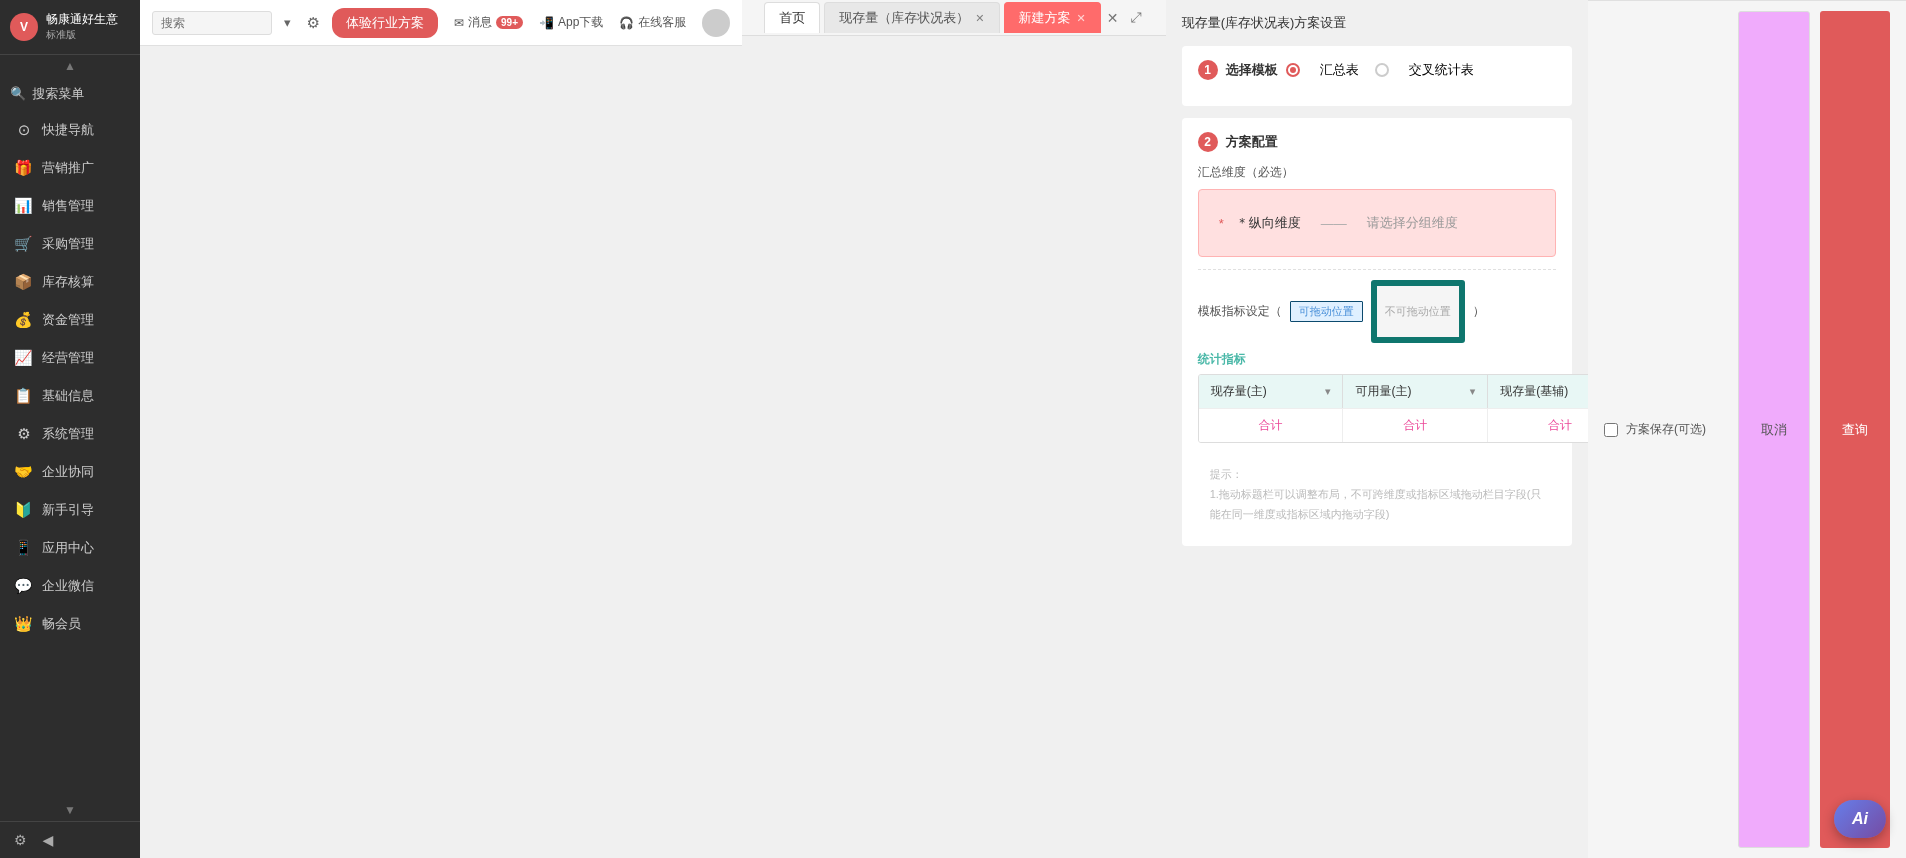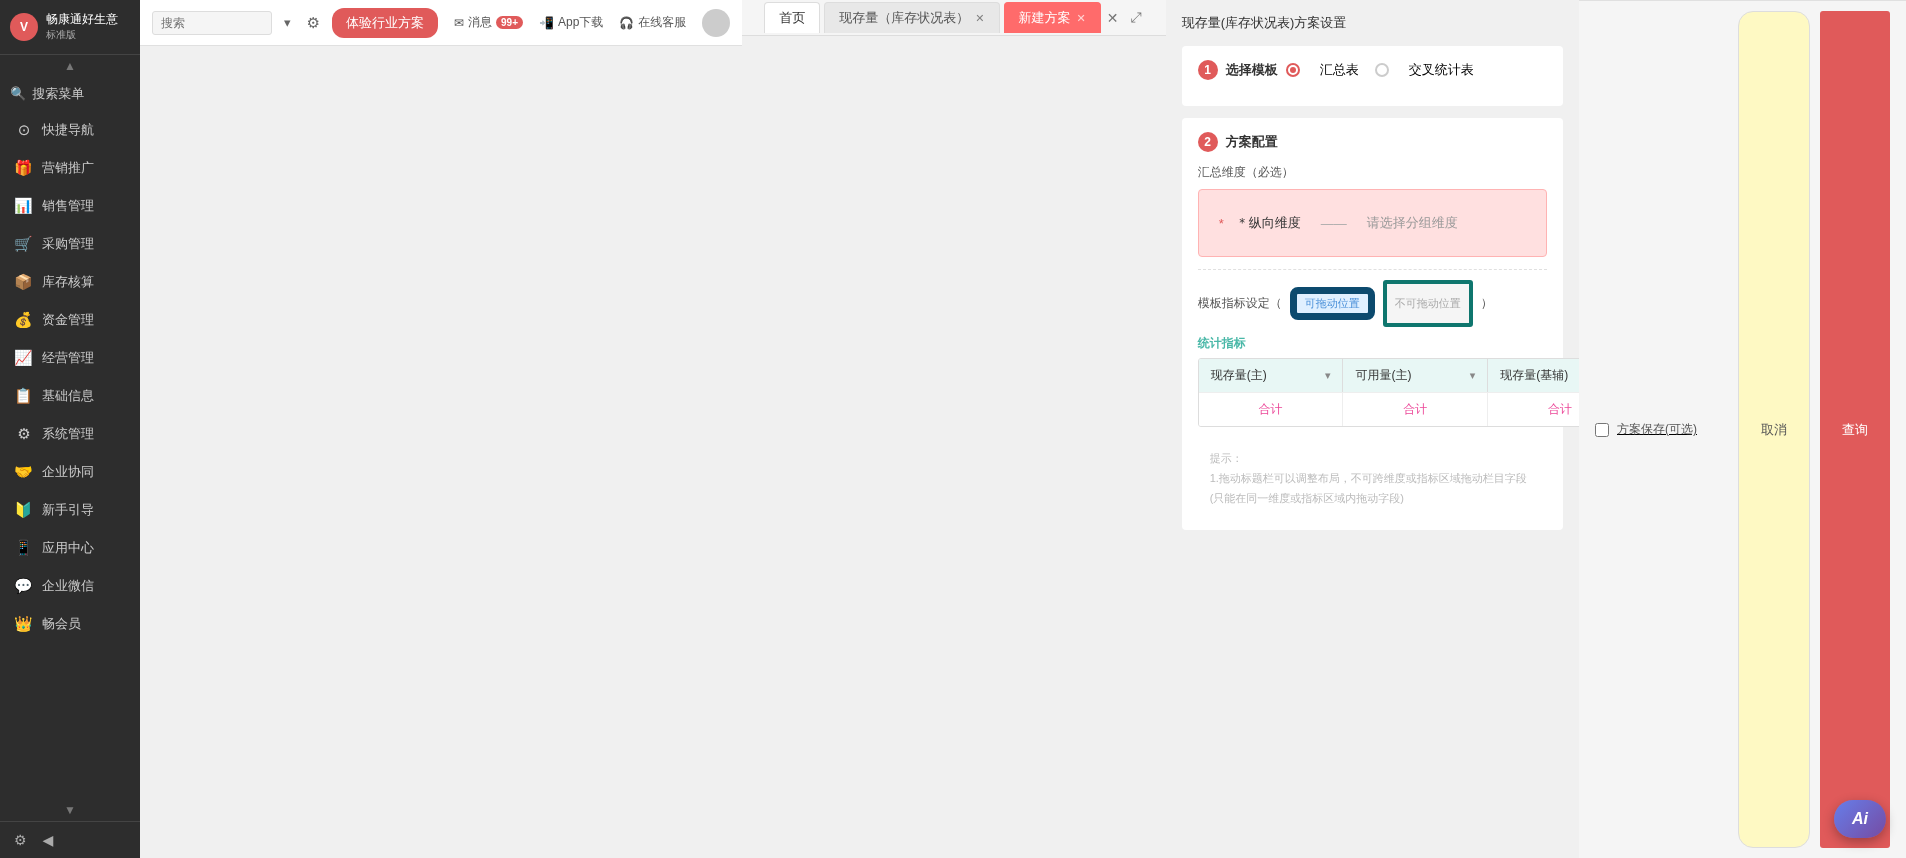--- a/index.html
+++ b/index.html
@@ -224,30 +224,30 @@
     .dim-label { font-size: 13px; color: #333; }
     .dim-dash { color: #aaa; margin: 0 8px; }
     .dim-placeholder { color: #999; font-size: 13px; }
 
     .indicator-label {
       font-size: 12px; color: #555; margin-bottom: 8px;
       display: flex; align-items: center; gap: 8px;
     }
     .drag-tag {
       background: #e0f0ff;
-      border: 7px solid #0c4a6e;
-      border-radius: 8px;
+      border: 1px solid #0c4a6e;
+      border-radius: 1px;
       padding: 2px 8px;
       font-size: 11px; color: #4a90d9;
     }
     .no-drag-tag {
       background: #f5f5f5;
-      border: 4px solid #0f766e;
+      border: 6px solid #0f766e;
       border-radius: 3px;
-      padding: 12px 8px;
+      padding: 18px 8px;
       font-size: 11px; color: #aaa;
     }
 
     
     .stats-label {
       font-size: 12px; color: #4ab8a8; margin-bottom: 6px; font-weight: bold;
     }
     .stats-table {
       border: 1px solid #ddd;
       border-radius: 3px;
@@ -289,41 +289,39 @@
       font-size: 11px; color: #bbb; line-height: 1.8;
     }
 
     
     .content-footer {
       background: #f5f5f5;
       border-top: 1px solid #e0e0e0;
       padding: 10px 16px;
       display: flex; align-items: center; gap: 8px;
       flex-shrink: 0;
-      text-decoration: underline;
     }
     .save-checkbox { width: 14px; height: 14px; cursor: pointer; }
     .save-label { font-size: 12px; color: #555; }
 
     
     .action-bar {
       background: #f5f5f5;
       border-top: 1px solid #e0e0e0;
       padding: 10px 16px;
       display: flex; justify-content: flex-end; gap: 10px;
       flex-shrink: 0;
     }
     .btn-cancel {
-      background: #fef9c3;
+      background: #f0abfc;
       border: 1px solid #ddd;
-      border-radius: 15px;
+      border-radius: 3px;
       padding: 7px 22px;
       font-size: 13px; color: #555;
       cursor: pointer;
-      margin-left: 9px;
     }
     .btn-query {
       background: #e05a5a;
       border: none;
       border-radius: 3px;
       padding: 7px 22px;
       font-size: 13px; color: #fff;
       cursor: pointer;
     }
 

